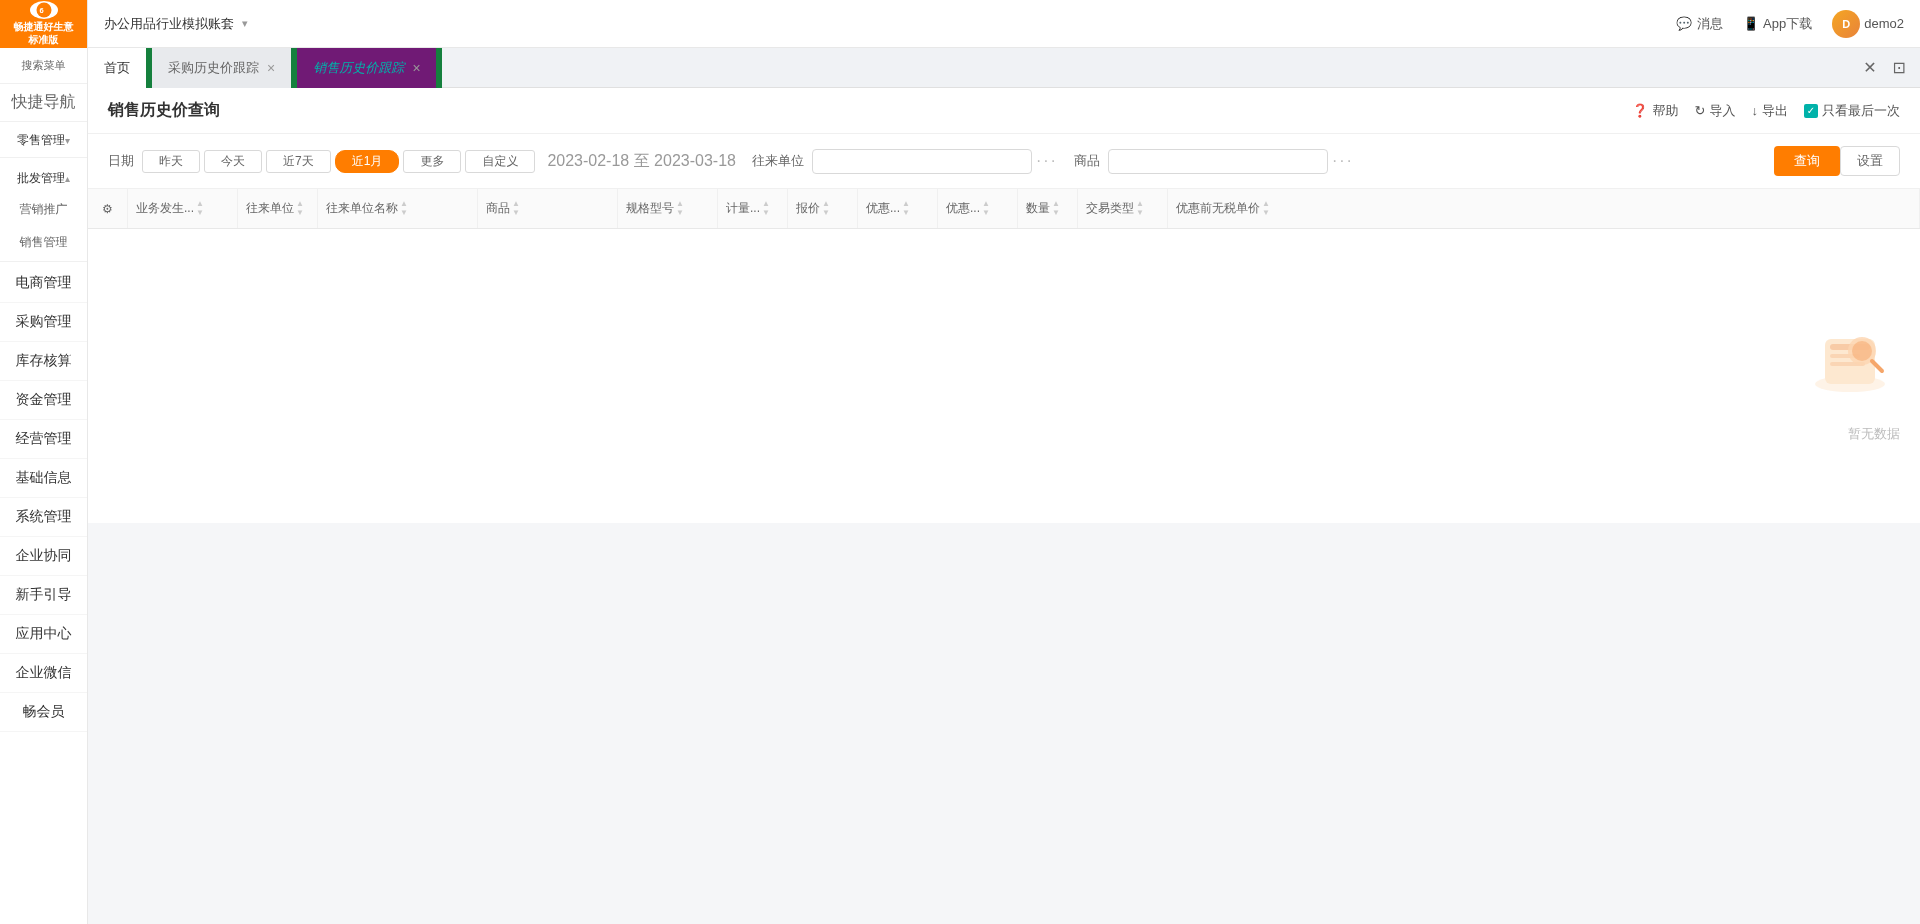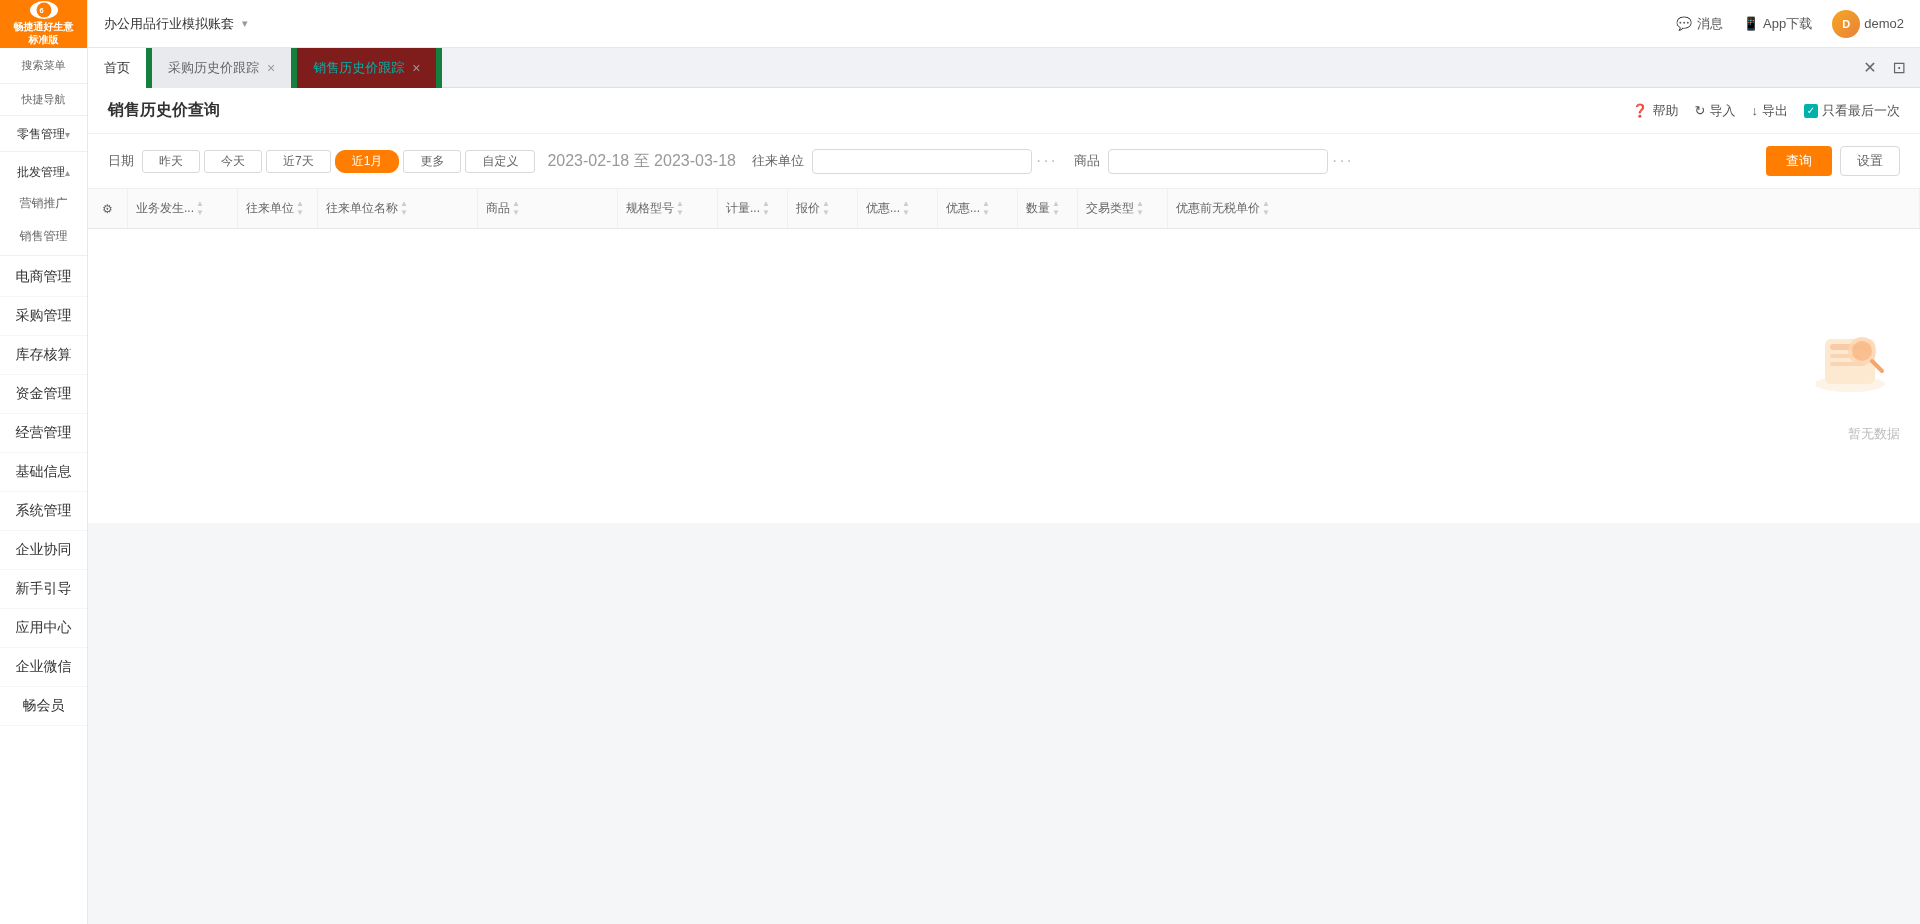--- a/index.html
+++ b/index.html
@@ -140,23 +140,24 @@
       align-items: center;
       gap: 8px;
       font-size: 13px;
       cursor: pointer;
       color: #666;
       border-right: 6px solid #15803d;
       background: #e8eaed;
       text-align: center;
     }
     .tab.active {
-      background: #7f1d1d;
+      background: #701a75;
       color: #00b2a9;
       font-weight: 500;
+      font-style: italic;
     }
     .tab .close-btn {
       font-size: 14px;
       color: #999;
       cursor: pointer;
       line-height: 1;
     }
     .tab.home {
       background: #fff;
       color: #333;
@@ -270,21 +271,20 @@
       padding: 4px 8px;
       font-size: 13px;
       width: 200px;
       outline: none;
       color: #333;
     }
     .filter-dots { color: #bbb; cursor: pointer; font-size: 16px; letter-spacing: 2px; }
     .filter-actions {
       margin-left: auto;
       display: flex;
-      gap: 8px;
       align-items: center;
     }
     .btn-query {
       background: #ff7d00;
       color: #fff;
       border: none;
       padding: 6px 20px;
       border-radius: 4px;
       font-size: 13px;
       cursor: pointer;
@@ -372,21 +372,21 @@
         </svg>
     </div>
     <span style="font-size:10px;line-height:1.2;text-align:center">畅捷通好生意</span>
     <span style="font-size:10px">标准版</span>
   </div>
 
   <div class="sidebar-search">
     <div style="font-size:11px; color:#666;">搜索菜单</div>
   </div>
   <div class="sidebar-quick">
-    <div style="font-size:11px; color:#666;">快捷导航</div>
+    <div style="font-size:16px; color:#666;">快捷导航</div>
   </div>
 
   <div class="sidebar-section-label">
     <span>零售管理</span>
     <span class="arrow">▾</span>
   </div>
   <div class="divider"></div>
 
   <div class="sidebar-section-label">
     <span>批发管理</span>

